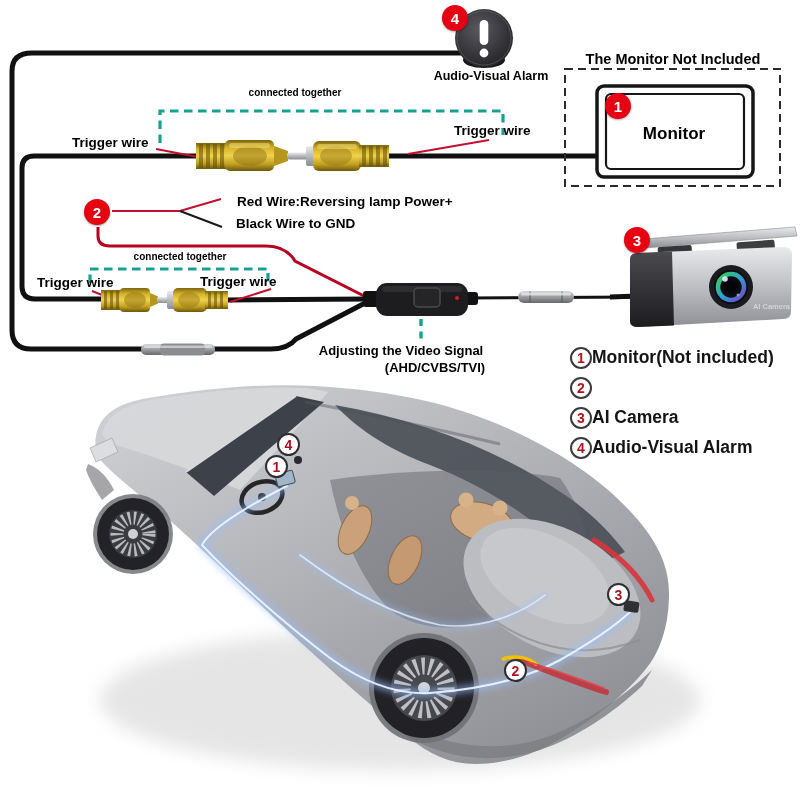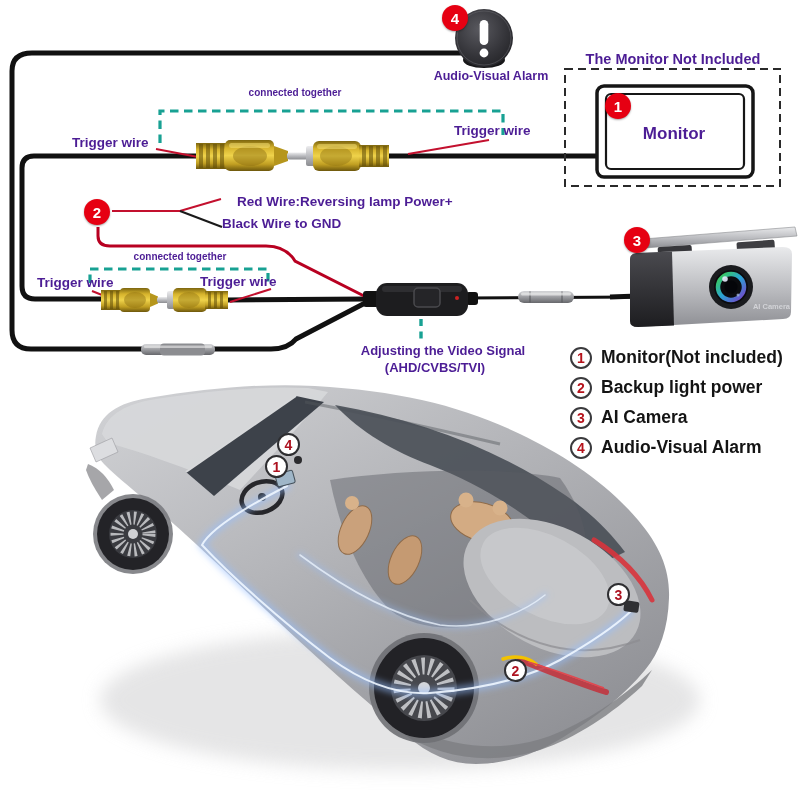--- a/index.html
+++ b/index.html
@@ -1,34 +1,34 @@
 <!DOCTYPE html>
 <html><head>
 <meta charset="utf-8">
 <style>
   html,body{margin:0;padding:0;background:#fff;}
   .stage{position:relative;width:800px;height:800px;background:#ffffff;overflow:hidden;
          font-family:"Liberation Sans",sans-serif;}
   .stage svg{position:absolute;left:0;top:0;}
-  .lbl{position:absolute;font-weight:bold;color:#4c1d95;white-space:nowrap;}
+  .lbl{position:absolute;font-weight:bold;color:#000000;white-space:nowrap;}
   .ctr{transform:translateX(-50%);}
   .f14{font-size:10px;} .f13{font-size:13.5px;} .f13s{font-size:13px;}
   .f12{font-size:12.5px;} .f15{font-size:17px;} .f145{font-size:14.5px;}
   .badge{position:absolute;width:26px;height:26px;border-radius:50%;background:#e60012;
          color:#fff;font-weight:bold;font-size:15px;display:flex;align-items:center;
          justify-content:center;box-shadow:0 1px 2px rgba(0,0,0,.35);}
   .marker{position:absolute;width:23px;height:23px;border-radius:50%;background:#fff;
           border:2.5px solid #2e2e31;color:#ad1220;font-weight:bold;font-size:14px;
           display:flex;align-items:center;justify-content:center;box-sizing:border-box;}
   .legend{position:absolute;left:570px;top:346px;}
   .legend-row{display:flex;align-items:center;height:23px;margin-bottom:7px;}
   .legend-num{width:22px;height:22px;border-radius:50%;border:2px solid #3a3a3d;color:#b5121b;
               font-weight:bold;font-size:14px;display:flex;align-items:center;
               justify-content:center;box-sizing:border-box;background:#fff;flex:0 0 auto;}
-  .legend-label{margin-left:9px;font-weight:bold;font-size:17.5px;color:#141414;white-space:nowrap;}
+  .legend-label{font-weight:bold;font-size:17.5px;color:#141414;white-space:nowrap;}
   .ai-cam{position:absolute;left:744px;top:302px;width:46px;text-align:right;font-weight:bold;
           font-size:7.5px;color:#d2d3d7;}
 </style>
 </head>
 <body>
 
 <div class="stage">
 
 <svg width="800" height="800" viewBox="0 0 800 800">
   <defs>
@@ -279,25 +279,25 @@
     <rect x="276" y="472" width="18" height="13" rx="2" fill="#9fb6c8" stroke="#44505a" stroke-width="1" transform="rotate(-15 285 478)"></rect>
     <circle cx="298" cy="460" r="4" fill="#2b2b2e"></circle>
     <rect x="624" y="601" width="15" height="11" rx="2" fill="#2f3033" transform="rotate(8 631 606)"></rect>
   </g>
 </svg>
 
   <div class="lbl f14 ctr" style="left:295px;top:87px;">connected together</div>
   <div class="lbl f13" style="left:72px;top:135px;">Trigger wire</div>
   <div class="lbl f13" style="left:454px;top:123px;">Trigger wire</div>
   <div class="lbl f13" style="left:221px;top:194px;padding-left:16px;">Red Wire:Reversing lamp Power+</div>
-  <div class="lbl f13" style="left:222px;top:216px;">Black Wire to GND</div>
+  <div class="lbl f13" style="left:236px;top:216px;">Black Wire to GND</div>
   <div class="lbl f14 ctr" style="left:180px;top:251px;">connected together</div>
   <div class="lbl f13" style="left:37px;top:275px;">Trigger wire</div>
   <div class="lbl f13" style="left:200px;top:274px;">Trigger wire</div>
-  <div class="lbl f13s ctr" style="left:443px;top:343px;">Adjusting the Video Signal</div>
+  <div class="lbl f13s ctr" style="left:401px;top:343px;">Adjusting the Video Signal</div>
   <div class="lbl f13s ctr" style="left:423px;top:360px;margin-left:12px;">(AHD/CVBS/TVI)</div>
   <div class="lbl f12 ctr" style="left:491px;top:69px;">Audio-Visual Alarm</div>
   <div class="lbl f145 ctr" style="left:673px;top:51px;">The Monitor Not Included</div>
   <div class="lbl f15 ctr" style="left:674px;top:124px;">Monitor</div>
   <div class="ai-cam">AI Camera</div>
 
   <div class="badge" style="left:442px;top:5px;">4</div>
   <div class="badge" style="left:605px;top:93px;">1</div>
   <div class="badge" style="left:84px;top:199px;">2</div>
   <div class="badge" style="left:624px;top:227px;">3</div>
@@ -307,21 +307,20 @@
   <div class="marker" style="left:607px;top:583px;">3</div>
   <div class="marker" style="left:504px;top:659px;">2</div>
 
   <div class="legend">
     <div class="legend-row">
       <div class="legend-num">1</div>
       <div class="legend-label">Monitor(Not included)</div>
     </div>
     <div class="legend-row">
       <div class="legend-num">2</div>
-      <div class="legend-label">Backup light power</div>
     </div>
     <div class="legend-row">
       <div class="legend-num">3</div>
       <div class="legend-label">AI Camera</div>
     </div>
     <div class="legend-row">
       <div class="legend-num">4</div>
       <div class="legend-label">Audio-Visual Alarm</div>
     </div>
   </div>

